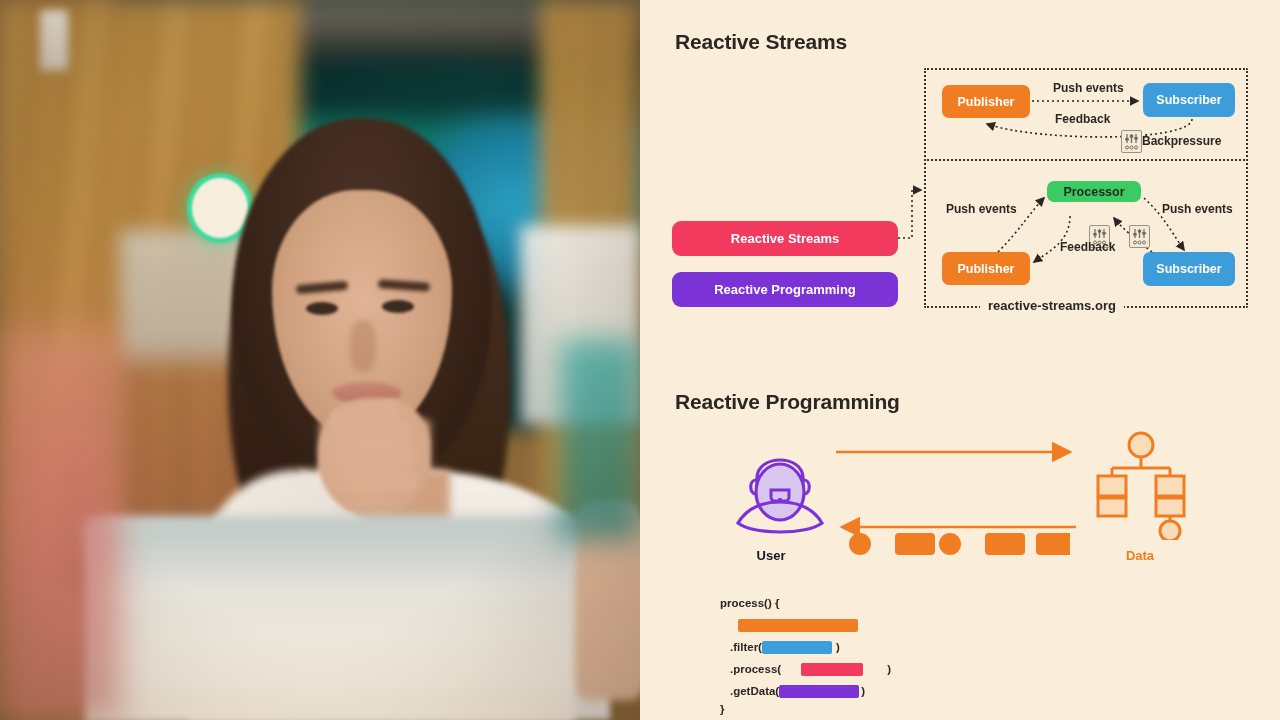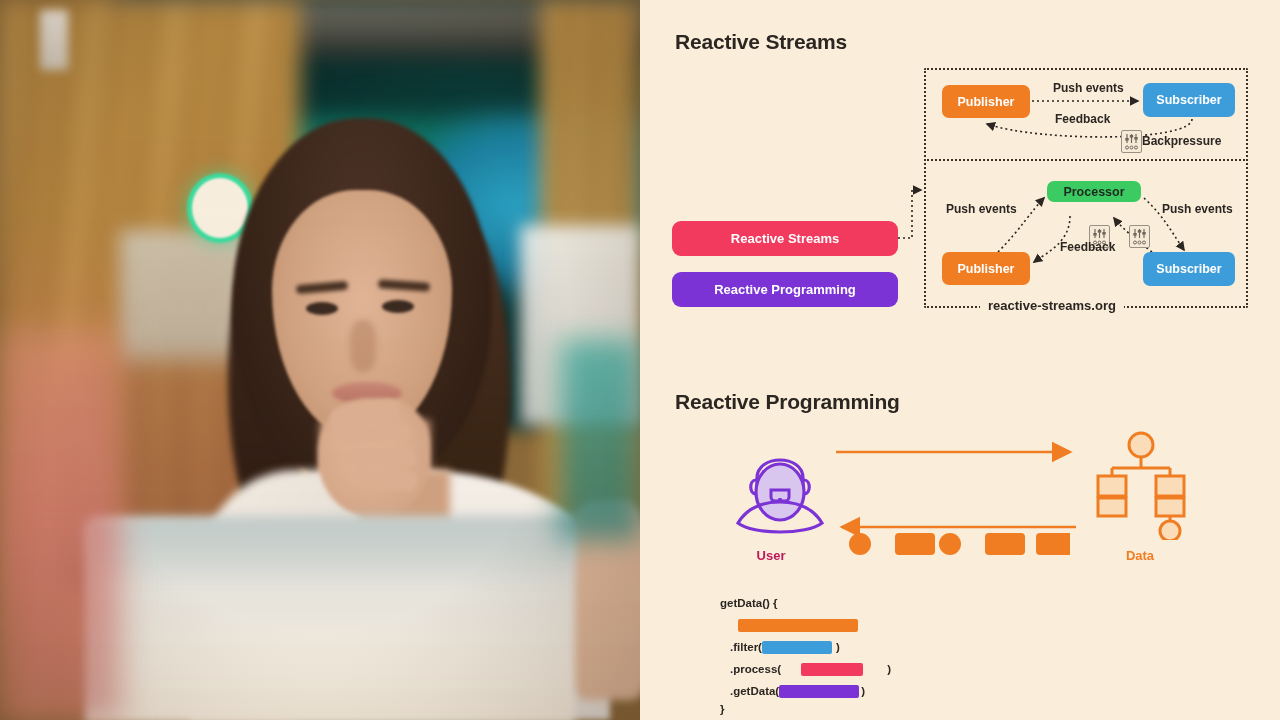--- a/index.html
+++ b/index.html
@@ -240,21 +240,21 @@
   }
   #bp-icon{left:481px;top:130px;}
   #sl-icon1{left:449px;top:225px;}
   #sl-icon2{left:489px;top:225px;}
 
   svg.edge{position:absolute;left:0;top:0;width:640px;height:720px;overflow:visible;pointer-events:none;}
 
   
   .user-label{
     position:absolute;left:99px;top:548px;width:64px;text-align:center;
-    font-size:13px;font-weight:bold;color:#be185d;
+    font-size:13px;font-weight:bold;color:#0f172a;
   }
   .data-label{
     position:absolute;left:468px;top:548px;width:64px;text-align:center;
     font-size:13px;font-weight:bold;color:#f07d22;
   }
 
   
   .code{
     position:absolute;left:80px;top:592px;font-size:11.5px;font-weight:bold;color:#2b2621;
   }
@@ -437,21 +437,21 @@
     <svg style="position:absolute;left:200px;top:530px;width:230px;height:30px;" viewBox="0 0 230 30">
       <circle cx="20" cy="14" r="11" fill="#f07d22"></circle>
       <rect x="55" y="3" width="40" height="22" rx="4" fill="#f07d22"></rect>
       <circle cx="110" cy="14" r="11" fill="#f07d22"></circle>
       <rect x="145" y="3" width="40" height="22" rx="4" fill="#f07d22"></rect>
       <rect x="196" y="3" width="40" height="22" rx="4" fill="#f07d22"></rect>
     </svg>
 
     <div class="code">
       <div class="code-line">
-        <span>getData() {</span>
+        <span>process() {</span>
       </div>
       <div class="code-line" style="padding-left:18px;">
         <span class="bar orange" style="width:120px;"></span>
       </div>
       <div class="code-line" style="padding-left:10px;">
         <span>.filter(</span>
         <span class="bar blue" style="width:70px;"></span>
         <span style="padding-left:4px;">)</span>
       </div>
       <div class="code-line" style="padding-left:10px;gap:20px;">

